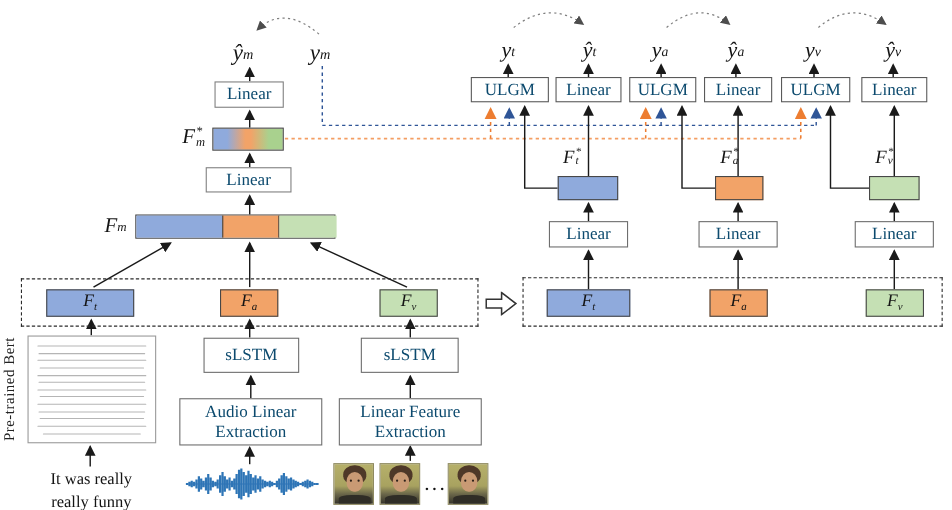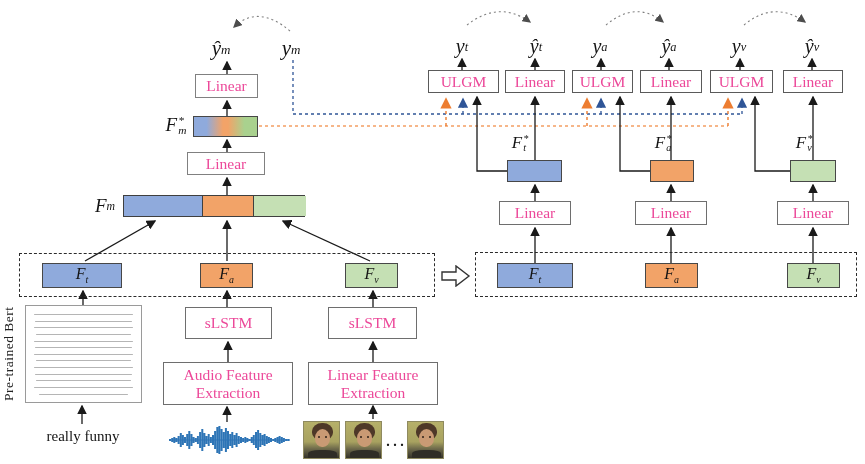--- a/index.html
+++ b/index.html
@@ -1,21 +1,21 @@
 <!DOCTYPE html>
 <html><head>
 <meta charset="utf-8">
 <style>
   html,body{margin:0;padding:0;background:#fff;}
   #stage{position:relative;width:865px;height:464px;background:#ffffff;overflow:hidden;
          font-family:"Liberation Serif",serif;}
   .abs{position:absolute;}
   svg.layer{position:absolute;left:0;top:0;pointer-events:none;}
   .box{position:absolute;background:#fff;border:1.4px solid #6e6e6e;display:flex;
-       align-items:center;justify-content:center;font-size:15.5px;color:#ec4899;
+       align-items:center;justify-content:center;font-size:15.5px;color:#0c4a6e;
        box-sizing:border-box;line-height:1.15;text-align:center;}
   .cbox{position:absolute;border:1.4px solid #474747;display:flex;align-items:center;
         justify-content:center;box-sizing:border-box;}
   .dashedbox{position:absolute;border:1.6px dashed #2b2b2b;box-sizing:border-box;background:transparent;}
   .mlab{position:absolute;transform:translate(-50%,-50%);font-style:italic;color:#141414;
         white-space:nowrap;display:flex;align-items:center;}
   .mlab sub{font-size:0.62em;font-style:italic;transform:translateY(0.12em);}
   .inboxlab{font-style:italic;font-size:16px;color:#141414;}
   .inboxlab sub{font-size:0.62em;}
   .stk{display:inline-flex;flex-direction:column;align-items:flex-start;font-size:0.60em;
@@ -176,28 +176,29 @@
     <div class="bertbar" style="width:100%;"></div>
     <div class="bertbar" style="width:96%;"></div>
     <div class="bertbar" style="width:100%;"></div>
     <div class="bertbar" style="width:98%;"></div>
     <div class="bertbar" style="width:95%;"></div>
     <div class="bertbar" style="width:100%;"></div>
     <div class="bertbar" style="width:90%;"></div>
   </div>
 
   <div class="smalltxt" style="left:24px;top:426px;width:118px;">
+    <div>It was really</div>
     <div>really  funny</div>
   </div>
 
   <div class="box" style="left:185px;top:307px;width:87px;height:32px;">
     <span>sLSTM</span>
   </div>
   <div class="box" style="left:163px;top:362px;width:130px;height:43px;flex-direction:column;">
-    <div>Audio Feature</div>
+    <div>Audio Linear</div>
     <div>Extraction</div>
   </div>
   <svg class="abs" style="left:168px;top:424px;" width="124" height="32">
     <path id="wavepath" stroke="#2E75B6" stroke-width="2" fill="none" d="M2.0 15L2.0 17M4.2 14L4.2 18M6.3 13L6.3 19M8.4 14L8.4 18M10.6 12L10.6 20M12.8 9L12.8 23M14.9 11L14.9 21M17.0 13L17.0 19M19.2 10L19.2 22M21.3 7L21.3 25M23.5 10L23.5 22M25.6 13L25.6 19M27.8 14L27.8 18M29.9 12L29.9 20M32.1 8L32.1 24M34.3 5L34.3 27M36.4 9L36.4 23M38.5 12L38.5 20M40.7 10L40.7 22M42.9 13L42.9 19M45.0 11L45.0 21M47.1 7L47.1 25M49.3 3L49.3 29M51.4 2L51.4 30M53.6 5L53.6 27M55.8 8L55.8 24M57.9 4L57.9 28M60.0 7L60.0 25M62.2 10L62.2 22M64.3 8L64.3 24M66.5 11L66.5 21M68.6 9L68.6 23M70.8 12L70.8 20M73.0 13L73.0 19M75.1 14L75.1 18M77.3 13L77.3 19M79.4 14L79.4 18M81.5 15L81.5 17M83.7 13L83.7 19M85.8 11L85.8 21M88.0 8L88.0 24M90.1 6L90.1 26M92.3 9L92.3 23M94.5 11L94.5 21M96.6 10L96.6 22M98.8 12L98.8 20M100.9 13L100.9 19M103.0 14L103.0 18M105.2 15L105.2 17M107.3 14L107.3 18M109.5 13L109.5 19M111.6 12L111.6 20M113.8 13L113.8 19M115.9 14L115.9 18M118.1 15L118.1 17M120.3 15L120.3 17"></path>
     <line x1="2" y1="16" x2="122" y2="16" stroke="#2E75B6" stroke-width="1"></line>
   </svg>
 
   <div class="box" style="left:328px;top:307px;width:89px;height:32px;">
     <span>sLSTM</span>
   </div>

